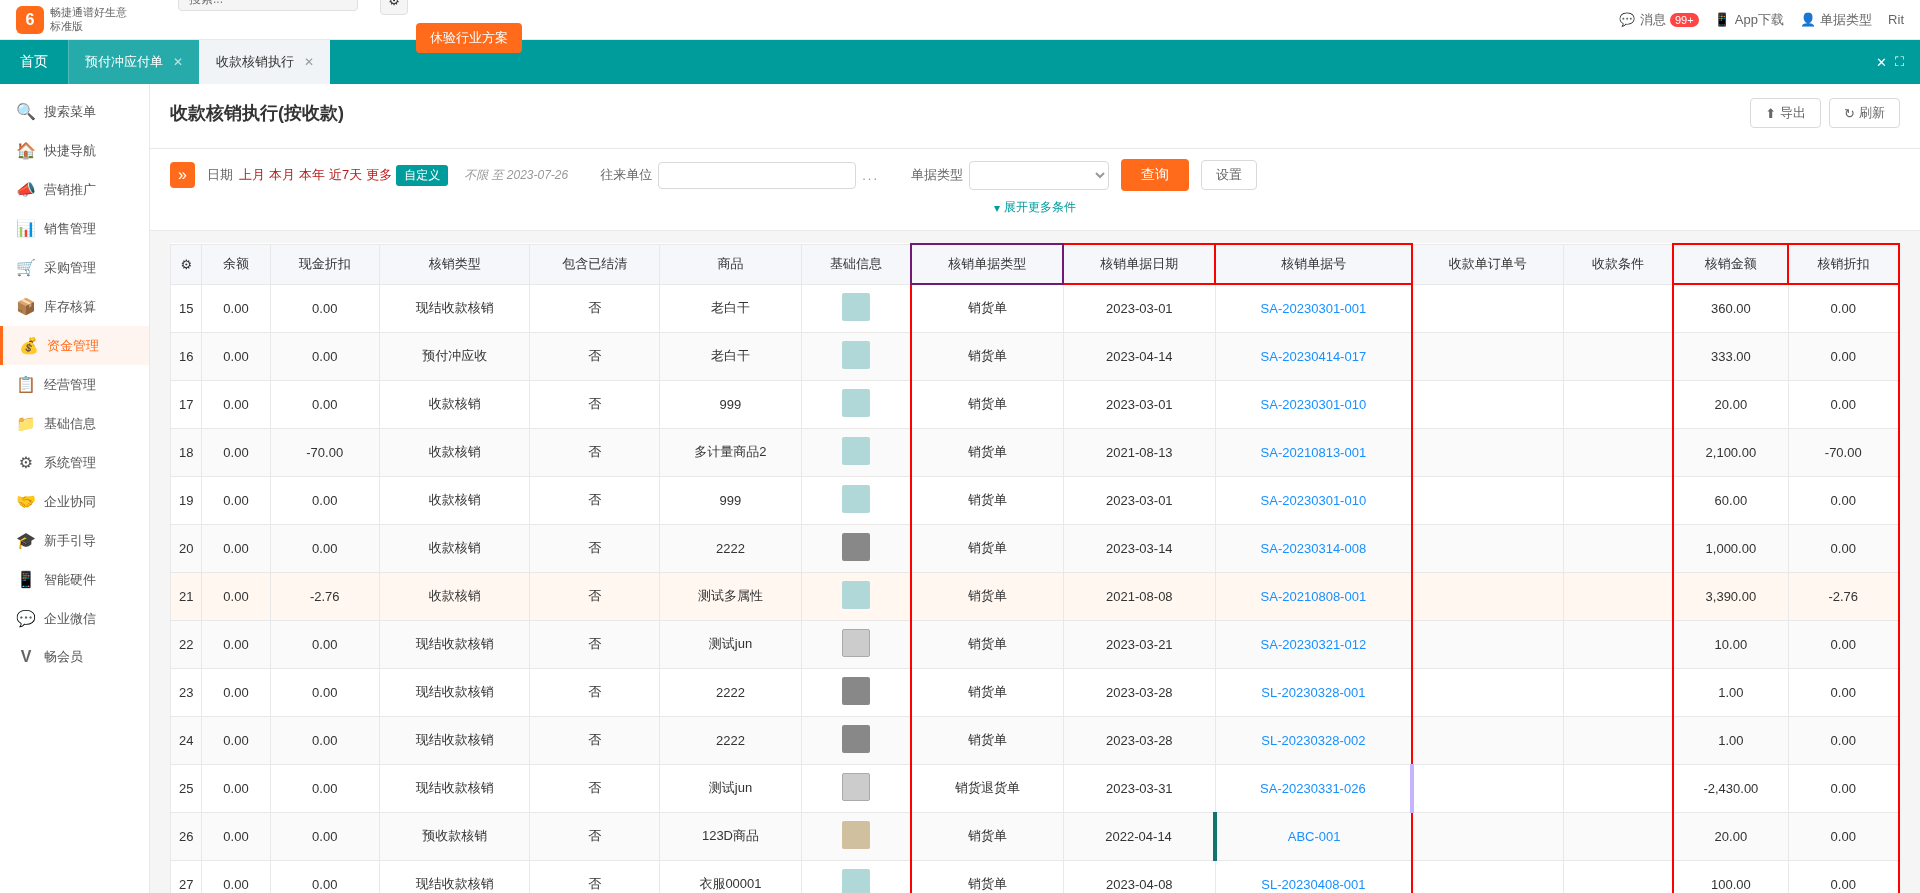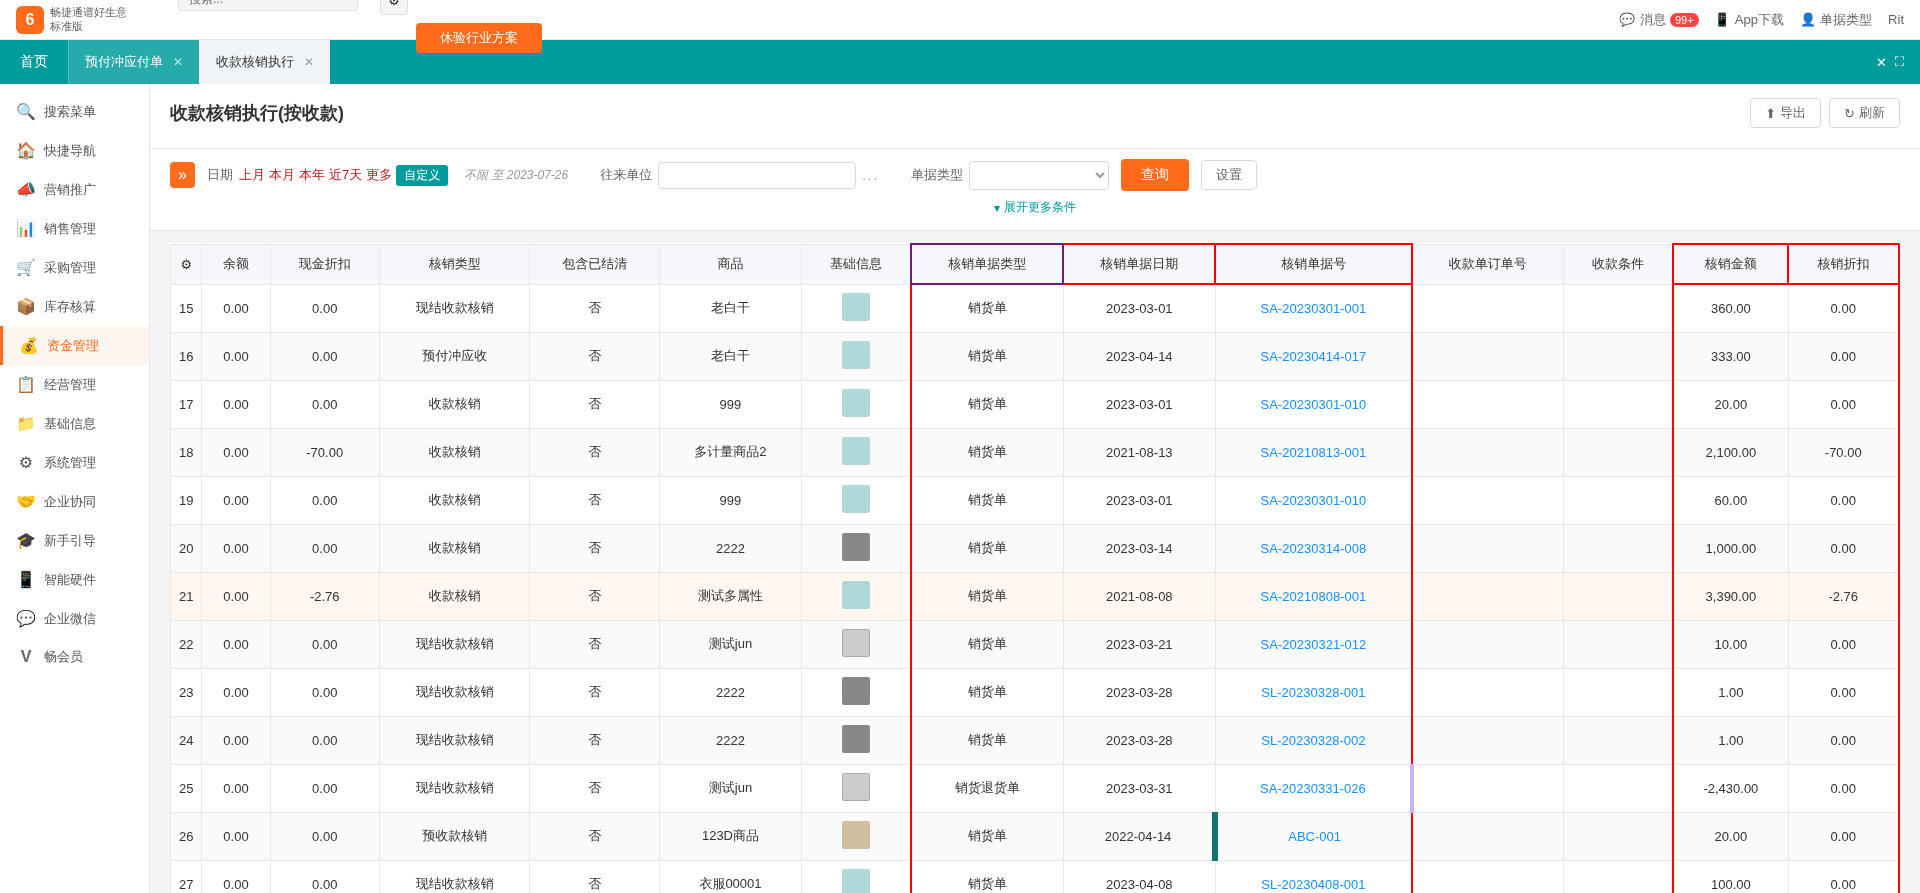--- a/index.html
+++ b/index.html
@@ -7,21 +7,21 @@
 
     
     .top-bar { height: 40px; background: #fff; border-bottom: 1px solid #e8e8e8; display: flex; align-items: center; padding: 0 16px; gap: 12px; }
     .logo-area { display: flex; align-items: center; gap: 6px; width: 150px; }
     .logo-icon { width: 28px; height: 28px; background: #ff6b1a; border-radius: 6px; display: flex; align-items: center; justify-content: center; color: white; font-size: 16px; font-weight: bold; }
     .logo-text { font-size: 12px; color: #666; line-height: 1.2; }
     .top-center { flex: 1; display: flex; align-items: flex-start; gap: 8px; }
     .search-bar { background: #f5f5f5; border: 1px solid #e0e0e0; border-radius: 4px; padding: 4px 10px; width: 180px; font-size: 12px; color: #999; }
     .dropdown-arrow { color: #999; font-size: 12px; }
     .gear-icon-btn { width: 28px; height: 28px; border-radius: 4px; background: #f5f5f5; border: 1px solid #e0e0e0; cursor: pointer; display: flex; align-items: center; justify-content: center; }
-    .industry-btn { background: #ff6b1a; color: white; border: none; border-radius: 4px; padding: 6px 24px; font-size: 13px; cursor: pointer; margin-top: 36px; }
+    .industry-btn { background: #ff6b1a; color: white; border: none; border-radius: 4px; padding: 6px 14px; font-size: 13px; cursor: pointer; margin-top: 36px; }
     .top-right { display: flex; align-items: center; gap: 16px; margin-left: auto; }
     .top-right-item { display: flex; align-items: center; gap: 4px; font-size: 13px; color: #666; cursor: pointer; }
     .badge { background: #ff4444; color: white; border-radius: 10px; padding: 1px 5px; font-size: 11px; }
 
     
     .tab-bar { height: 44px; background: #009c9c; display: flex; align-items: center; padding: 0 0 0 0; }
     .tab-home { padding: 0 20px; height: 44px; display: flex; align-items: center; color: white; font-size: 14px; cursor: pointer; }
     .tab-item { padding: 0 16px; height: 44px; display: flex; align-items: center; gap: 6px; background: rgba(255,255,255,0.15); color: white; font-size: 13px; cursor: pointer; border-left: 1px solid rgba(255,255,255,0.2); }
     .tab-item.active { background: #f0f4f7; color: #333; }
     .tab-close { font-size: 12px; color: rgba(255,255,255,0.7); margin-left: 4px; }
@@ -452,21 +452,21 @@
     </tr>
               <tr>
       <td>26</td>
       <td>0.00</td>
       <td class="">0.00</td>
       <td>预收款核销</td>
       <td>否</td>
       <td>123D商品</td>
       <td><span style="display:inline-block;width:28px;height:28px;background:#d0c0a0;border-radius:2px;"></span></td>
       <td style="border-left: 2px solid #ff0000; border-right: 1px solid #e8e8e8;">销货单</td>
-      <td style="border-right: 6px solid #0f766e;">2022-04-14</td>
+      <td style="border-right: 4px solid #0f766e;">2022-04-14</td>
       <td style="border-right: 2px solid #ff0000;"><a class="link-text">ABC-001</a></td>
       <td></td>
       <td></td>
       <td class="" style="border-left: 2px solid #ff0000; border-right: 1px solid #e8e8e8;">20.00</td>
       <td class="" style="border-right: 2px solid #ff0000;">0.00</td>
     </tr>
               <tr>
       <td>27</td>
       <td>0.00</td>
       <td class="">0.00</td>

